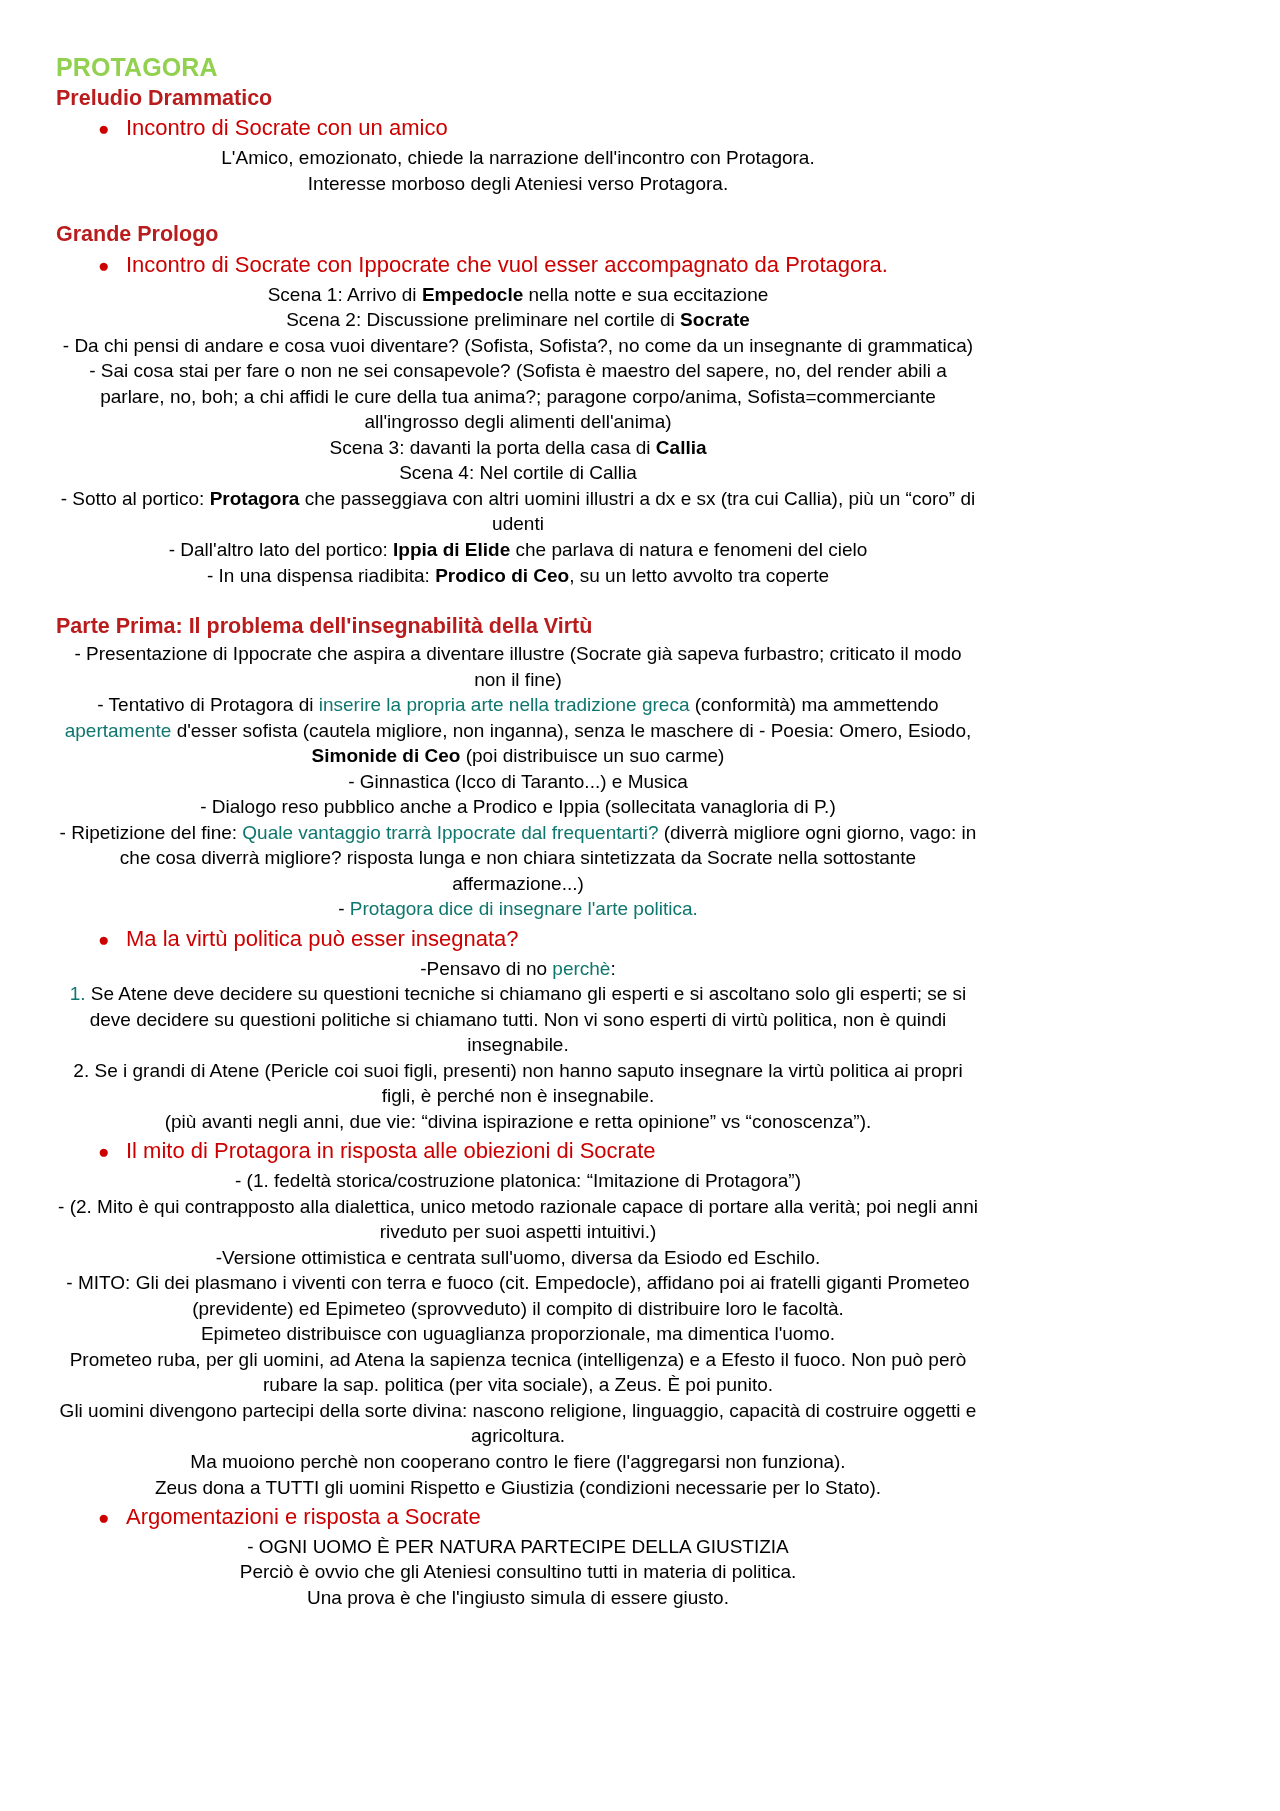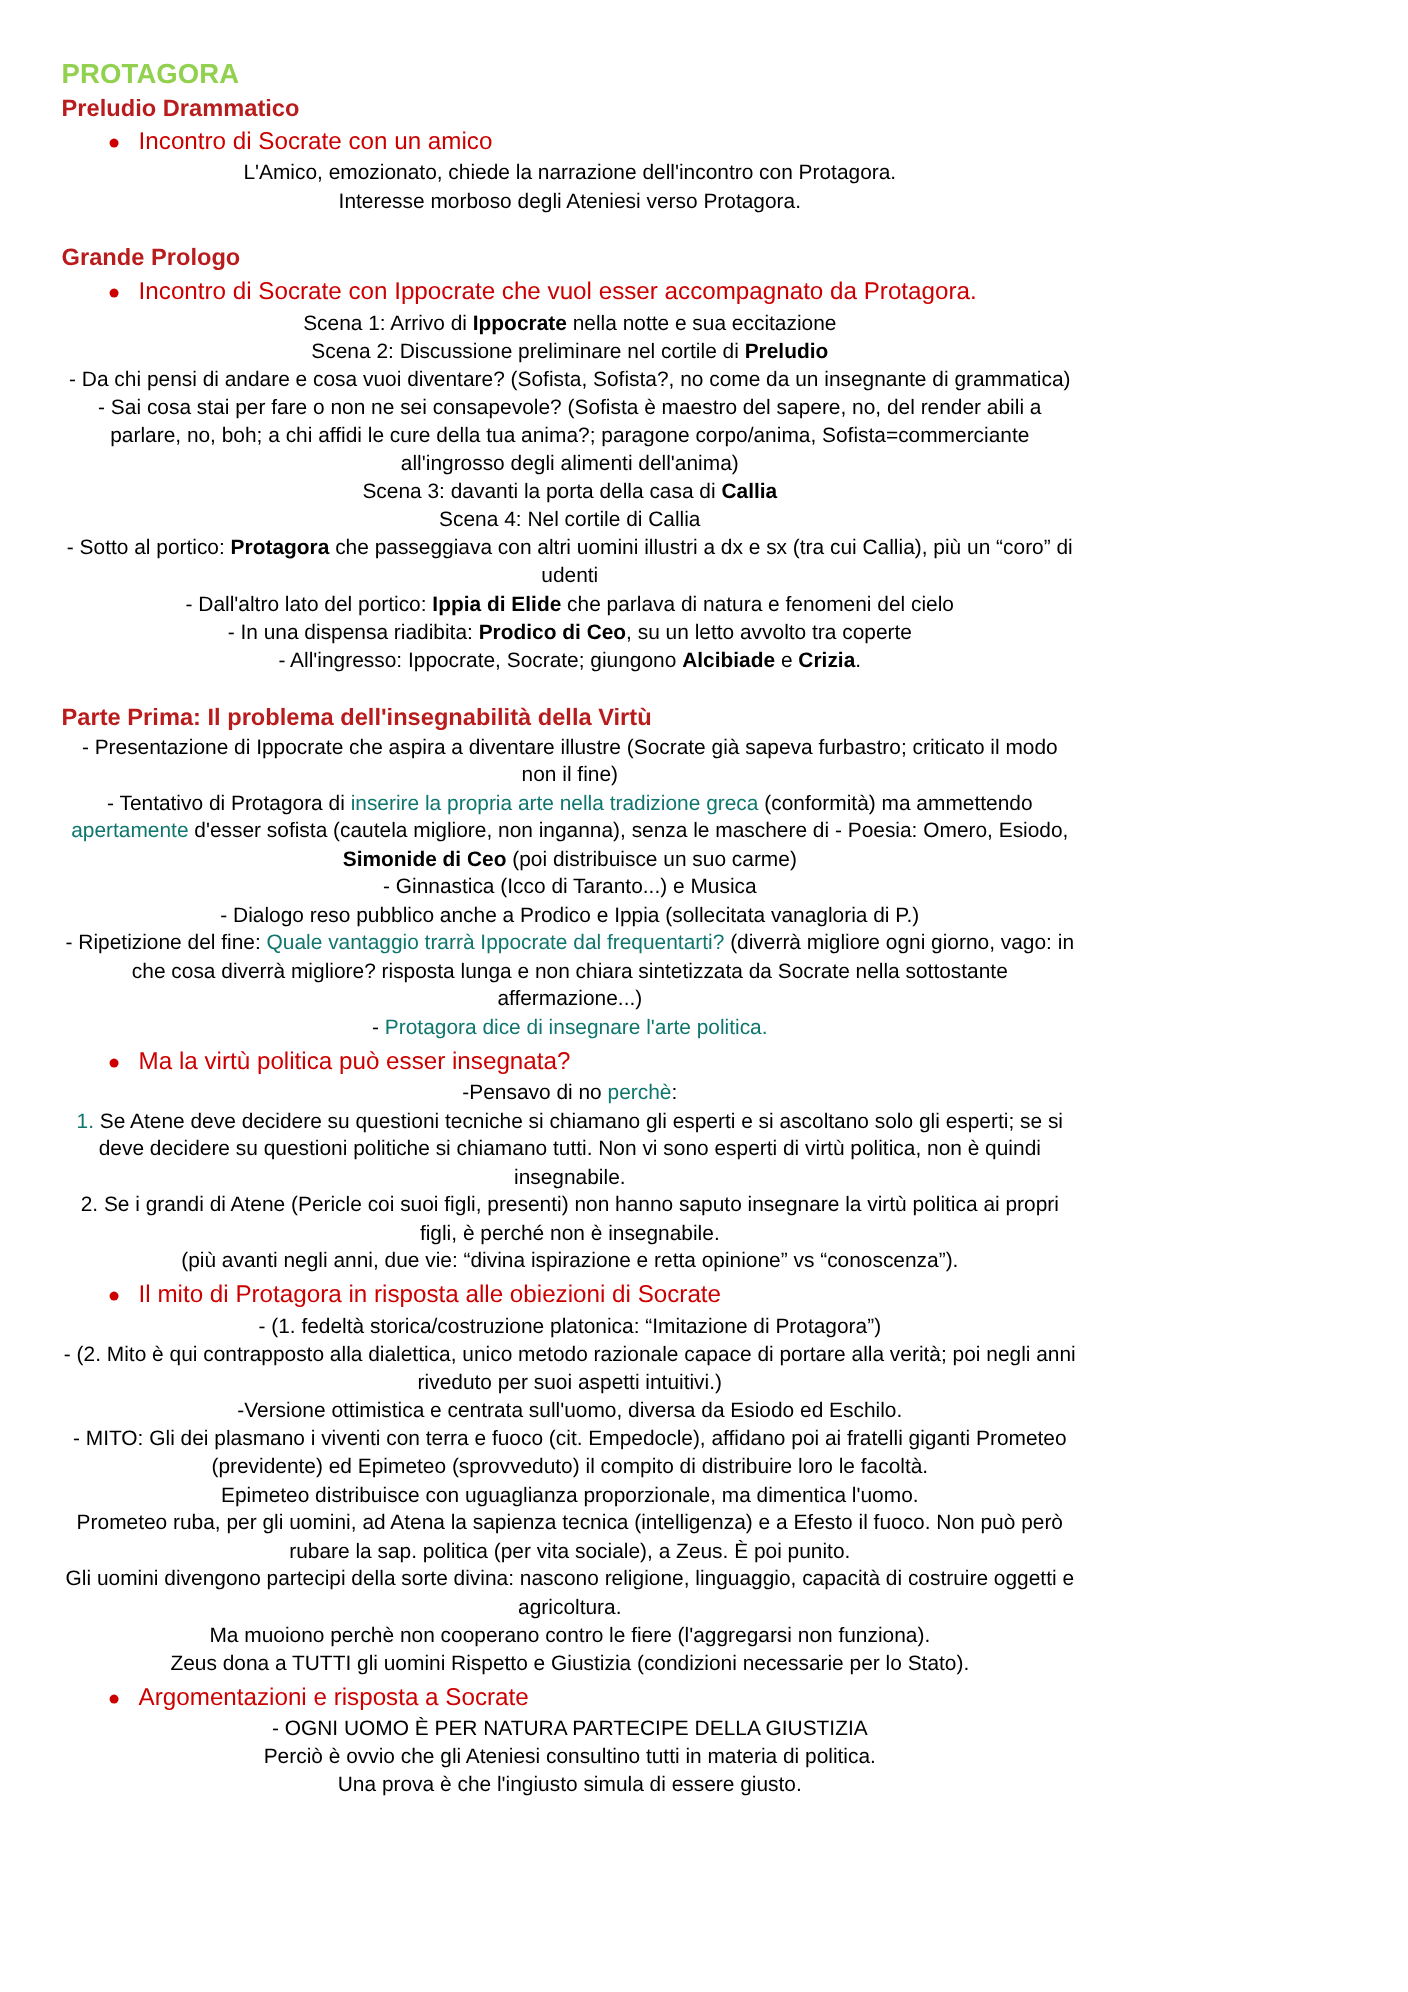--- a/index.html
+++ b/index.html
@@ -91,38 +91,37 @@
 
   <div class="gap"></div>
 
   <h2 class="h-red">Grande Prologo</h2>
 
   <div class="bullet-line">
     <span class="bullet-dot">●</span>
     <span class="bullet-text">Incontro di Socrate con Ippocrate che vuol esser accompagnato da Protagora.</span>
   </div>
 
-  <p class="body"><span>Scena 1: Arrivo di </span><b>Ippocrate</b><span> nella notte e sua eccitazione</span></p>
+  <p class="body"><span>Scena 1: Arrivo di </span><b>Empedocle</b><span> nella notte e sua eccitazione</span></p>
 
-  <p class="body"><span>Scena 2: Discussione preliminare nel cortile di </span><b>Preludio</b></p>
+  <p class="body"><span>Scena 2: Discussione preliminare nel cortile di </span><b>Socrate</b></p>
 
   <p class="body">- Da chi pensi di andare e cosa vuoi diventare? (Sofista, Sofista?, no come da un insegnante di grammatica)</p>
   <p class="body">- Sai cosa stai per fare o non ne sei consapevole? (Sofista è maestro del sapere, no, del render abili a parlare, no, boh; a chi affidi le cure della tua anima?; paragone corpo/anima, Sofista=commerciante all'ingrosso degli alimenti dell'anima)</p>
 
   <p class="body"><span>Scena 3: davanti la porta della casa di </span><b>Callia</b></p>
 
   <p class="body">Scena 4: Nel cortile di Callia</p>
 
   <p class="body"><span>- Sotto al portico: </span><b>Protagora</b><span> che passeggiava con altri uomini illustri a dx e sx (tra cui Callia), più un “coro” di udenti</span></p>
 
   <p class="body"><span>- Dall'altro lato del portico: </span><b>Ippia di Elide</b><span> che parlava di natura e fenomeni del cielo</span></p>
 
   <p class="body"><span>- In una dispensa riadibita: </span><b>Prodico di Ceo</b><span>, su un letto avvolto tra coperte</span></p>
 
-  <p class="body"><span>- All'ingresso: Ippocrate, Socrate; giungono </span><b>Alcibiade</b><span> e </span><b>Crizia</b><span>.</span></p>
 
   <div class="gap"></div>
 
   <h2 class="h-red">Parte Prima: Il problema dell'insegnabilità della Virtù</h2>
 
   <p class="body">- Presentazione di Ippocrate che aspira a diventare illustre (Socrate già sapeva furbastro; criticato il modo non il fine)</p>
 
   <p class="body"><span>- Tentativo di Protagora di </span><span class="blue">inserire la propria arte nella tradizione greca</span><span> (conformità) ma ammettendo </span><span class="blue">apertamente</span><span> d'esser sofista (cautela migliore, non inganna), senza le maschere di - Poesia: Omero, Esiodo, </span><b>Simonide di Ceo</b><span> (poi distribuisce un suo carme)</span></p>
 
   <p class="body">- Ginnastica (Icco di Taranto...) e Musica</p>

